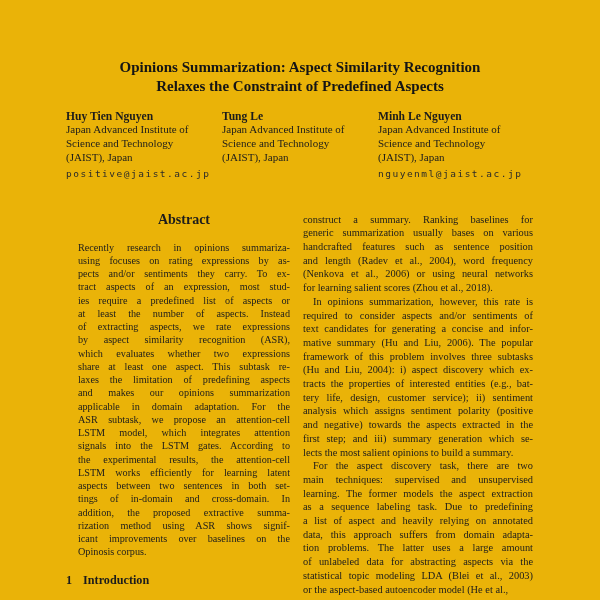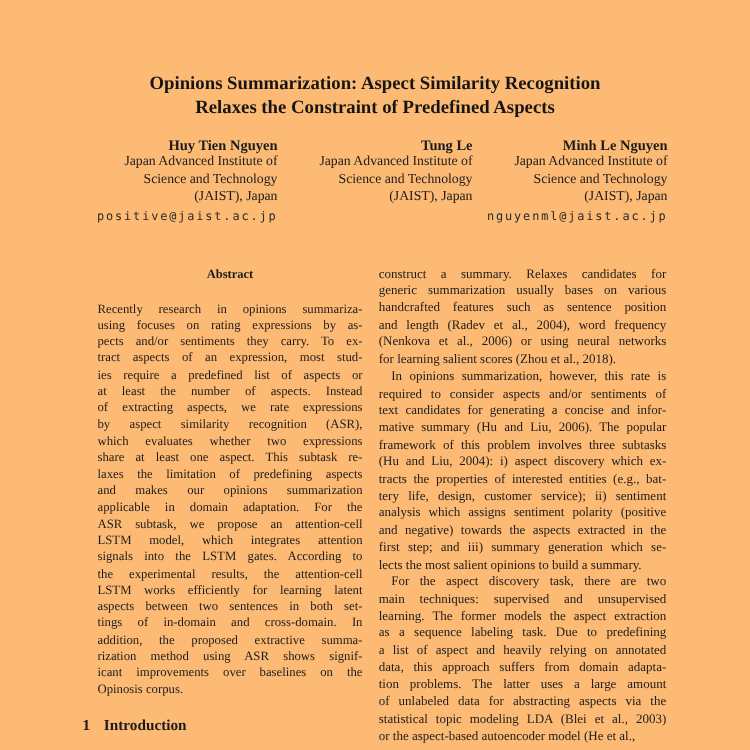--- a/index.html
+++ b/index.html
@@ -1,46 +1,46 @@
 <!DOCTYPE html>
 <html><head>
 <meta charset="utf-8">
 <style>
   html,body { margin:0; padding:0; background:#ffffff; }
   .page {
     position:relative;
     width:600px; height:600px;
-    background:#fdba74;
+    background:#eab308;
     overflow:hidden;
     color:#1c1c1c;
     font-family:"Liberation Serif","DejaVu Serif",serif;
   }
   
   .title { margin-top:58px; text-align:center; }
   .title .title-line {
     font-size:15px; font-weight:bold; line-height:18.6px; color:#151515;
   }
   
   .authors { margin-top:15px; display:flex; justify-content:center; }
-  .author { width:156px; text-align:right; }
+  .author { width:156px; text-align:left; }
   .author .name { font-size:11.6px; font-weight:bold; line-height:13px; }
   .author .affil-line { font-size:11px; line-height:13.8px; }
   .author .email {
     margin-top:3px;
     font-family:"DejaVu Sans Mono","Liberation Mono",monospace;
     font-size:9.5px; letter-spacing:1.5px; line-height:12px;
     white-space:nowrap; color:#2a2a2a;
   }
   
   .columns { display:flex; margin:33px 67px 0 66px; gap:10px; }
   .col-left  { width:227px; }
   .col-right { width:230px; font-size:10.4px; }
   .abstract { margin-left:12px; width:212px; }
   .abstract-heading {
-    text-align:center; font-size:10px; font-weight:bold;
+    text-align:center; font-size:14px; font-weight:bold;
     line-height:14px; margin-bottom:14px;
   }
   .abstract-body { font-size:10.2px;font-family:Liberation Serif, serif; }
   .abstract-body .tline { line-height:13.25px; }
   .tline {
     text-align:justify; text-align-last:justify; text-justify:inter-word;
     line-height:13.7px; white-space:normal;
   }
   .tline.lastline { text-align-last:left; }
   .tline.firstline { padding-left:10px; }
@@ -111,21 +111,21 @@
             <div class="tline">icant improvements over baselines on the</div>
             <div class="tline lastline">Opinosis corpus.</div>
           </div>
       </div>
       <div class="section-heading">
         <span class="sec-num">1</span><span class="sec-title">Introduction</span>
       </div>
     </div>
     <div class="col-right">
         <div class="para">
-          <div class="tline">construct a summary. Relaxes candidates for</div>
+          <div class="tline">construct a summary. Ranking baselines for</div>
           <div class="tline">generic summarization usually bases on various</div>
           <div class="tline">handcrafted features such as sentence position</div>
           <div class="tline">and length (Radev et al., 2004), word frequency</div>
           <div class="tline">(Nenkova et al., 2006) or using neural networks</div>
           <div class="tline lastline">for learning salient scores (Zhou et al., 2018).</div>
         </div>
         <div class="para">
           <div class="tline firstline">In opinions summarization, however, this rate is</div>
           <div class="tline">required to consider aspects and/or sentiments of</div>
           <div class="tline">text candidates for generating a concise and infor-</div>

